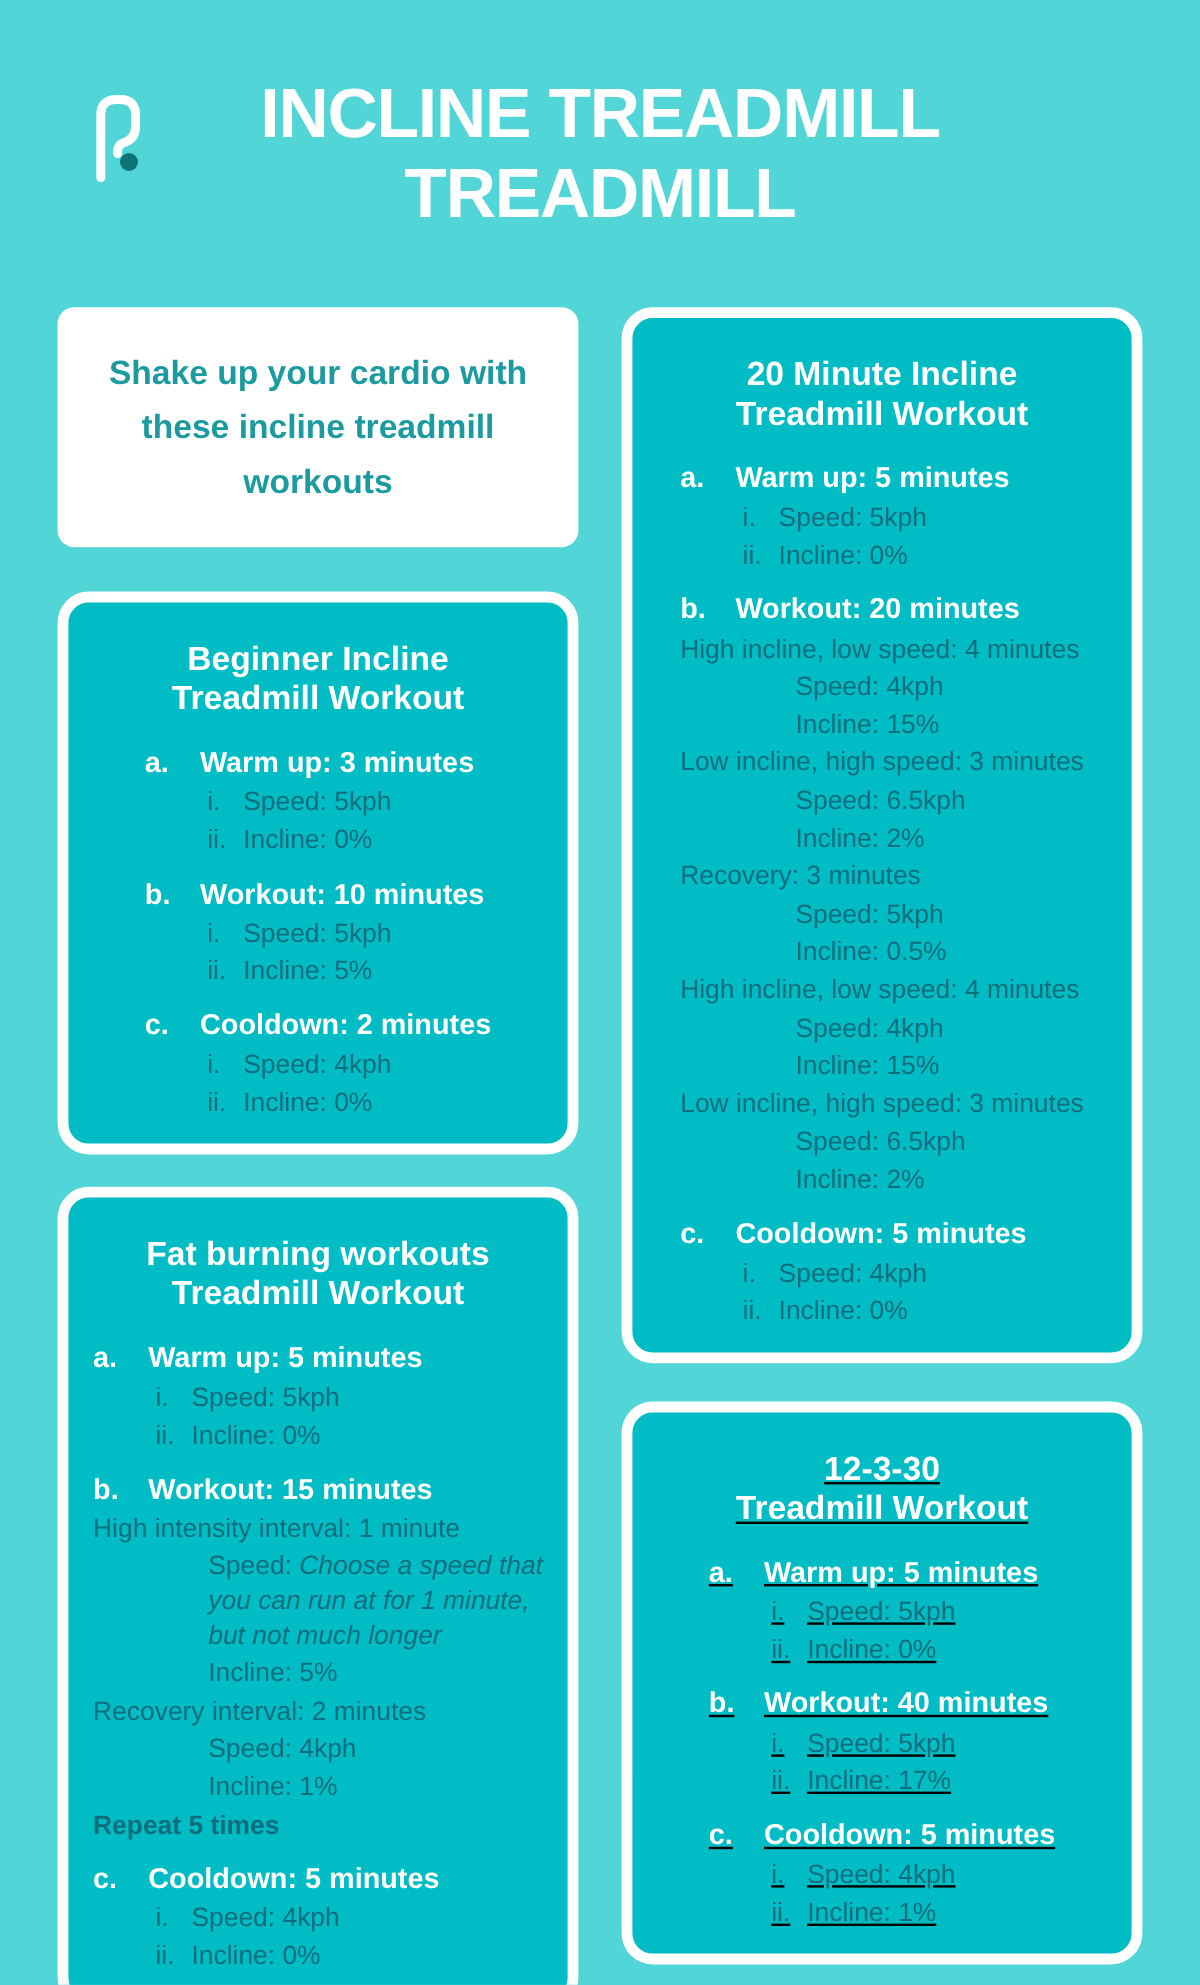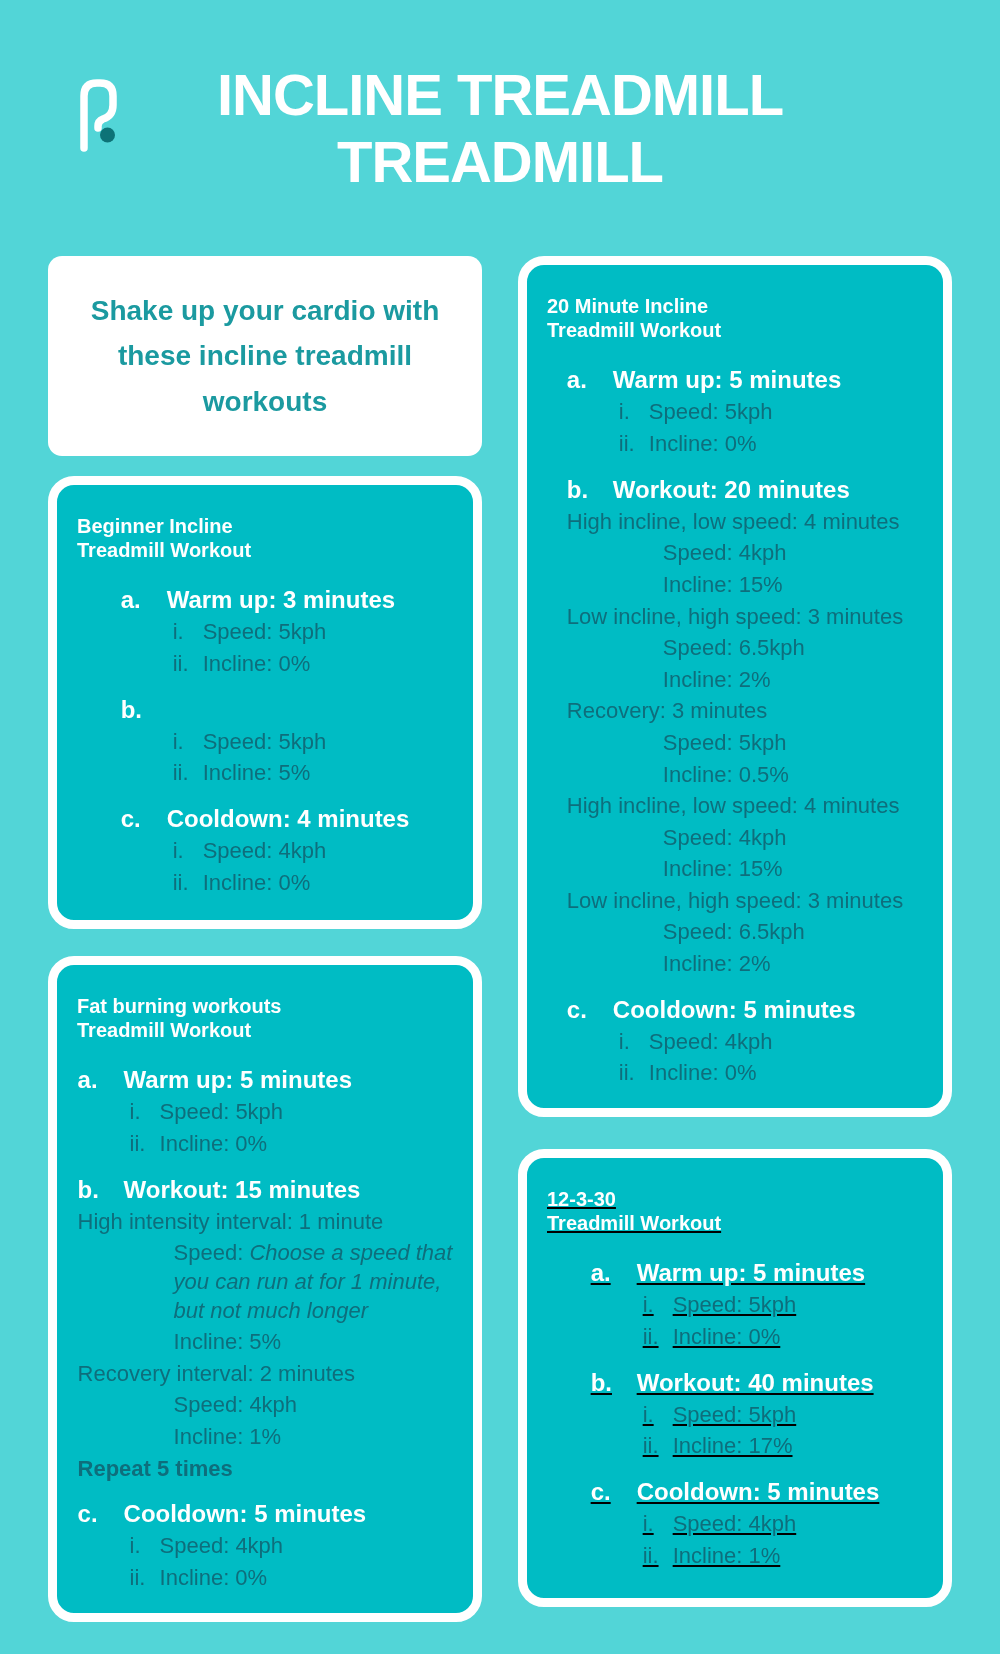--- a/index.html
+++ b/index.html
@@ -31,42 +31,42 @@
 
   
   .cols{display:flex;gap:36px;padding:0 48px;margin-top:56px;}
   .col{width:444px;display:flex;flex-direction:column;}
 
   
   .intro-card{
     background:var(--white);border-radius:14px;
     min-height:194px;padding:32px 30px;
     display:flex;align-items:center;justify-content:center;
-    margin-bottom:20px;
+    margin-bottom:37px;
   }
   .intro-card p{
     color:var(--intro);font-weight:bold;font-size:28px;
     line-height:1.62;text-align:center;
   }
 
   
   .card{
     background:var(--card);
     border:9px solid var(--white);
     border-radius:26px;
     padding:16px 20px 20px;
   }
   .card-beginner{min-height:453px;margin-bottom:27px;}
   .card-fat{min-height:648px;}
   .card-20min{min-height:858px;margin-bottom:32px;}
   .card-12330{min-height:458px;text-decoration:underline;}
 
   .card-title{
-    color:var(--white);font-weight:bold;font-size:20px;
-    text-align:left;line-height:1.18;
+    color:var(--white);font-weight:bold;font-size:28px;
+    text-align:center;line-height:1.18;
     margin:14px 0 22px;
   }
 
   .rows{width:max-content;max-width:100%;margin:0 auto;}
   .row{line-height:1.3;font-size:22px;color:var(--dark);}
   .row.lead{
     display:flex;color:var(--white);font-weight:bold;
     font-size:24px;margin-top:15px;
   }
   .row.lead .letter{width:46px;flex:0 0 46px;}
@@ -106,32 +106,33 @@
             <div class="row rom">
               <span class="num">i.</span>
               <span class="rom-text">Speed: 5kph</span>
             </div>
             <div class="row rom">
               <span class="num">ii.</span>
               <span class="rom-text">Incline: 0%</span>
             </div>
             <div class="row lead">
               <span class="letter">b.</span>
+              <span class="lead-text">Workout: 10 minutes</span>
             </div>
             <div class="row rom">
               <span class="num">i.</span>
               <span class="rom-text">Speed: 5kph</span>
             </div>
             <div class="row rom">
               <span class="num">ii.</span>
               <span class="rom-text">Incline: 5%</span>
             </div>
             <div class="row lead">
               <span class="letter">c.</span>
-              <span class="lead-text">Cooldown: 4 minutes</span>
+              <span class="lead-text">Cooldown: 2 minutes</span>
             </div>
             <div class="row rom">
               <span class="num">i.</span>
               <span class="rom-text">Speed: 4kph</span>
             </div>
             <div class="row rom">
               <span class="num">ii.</span>
               <span class="rom-text">Incline: 0%</span>
             </div>
           </div>

